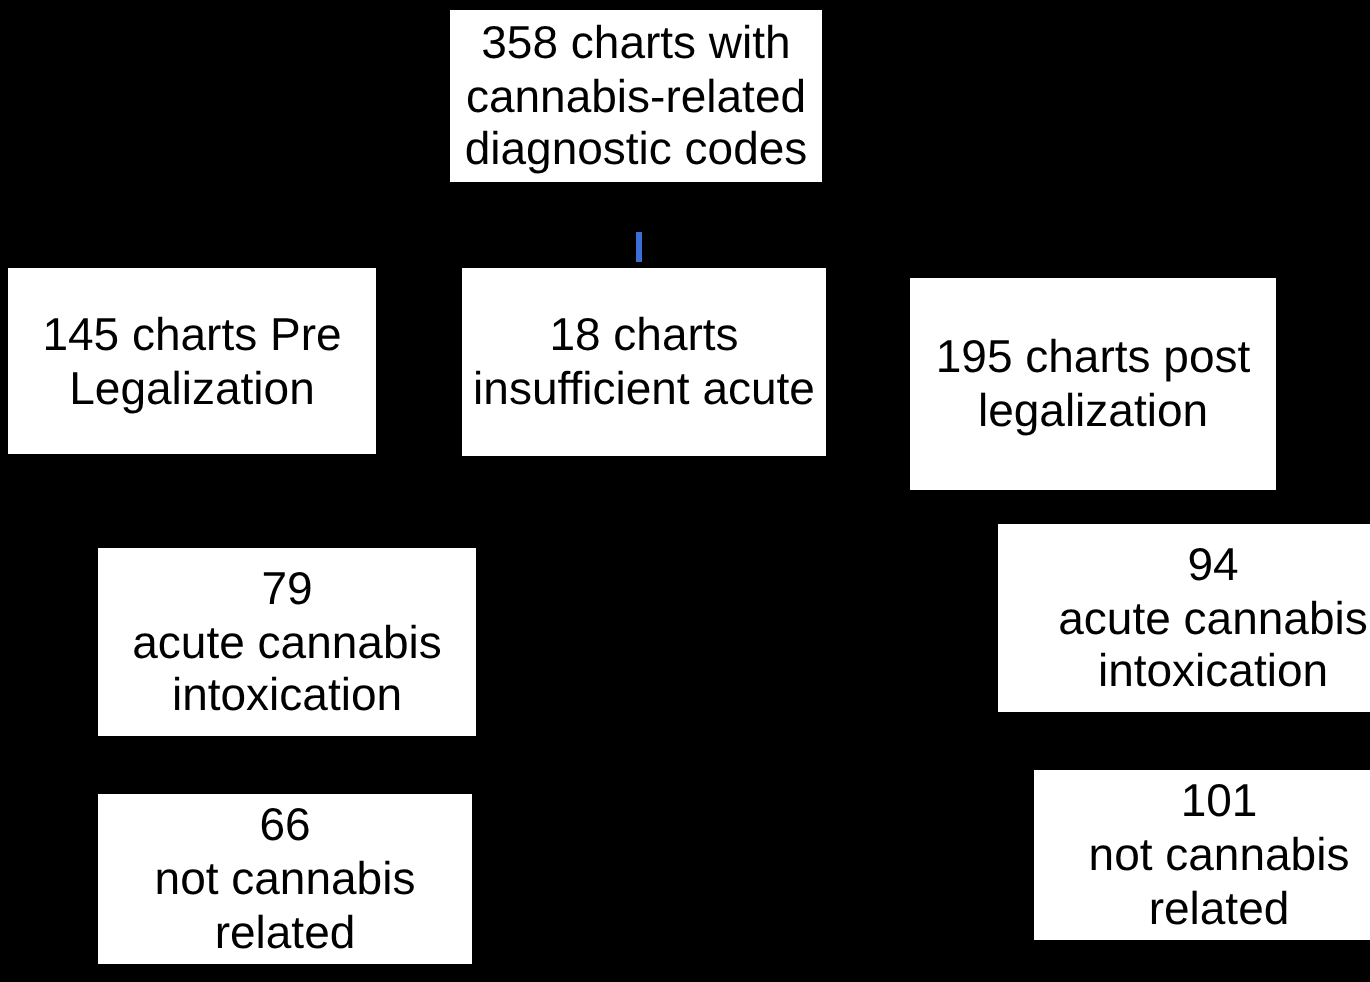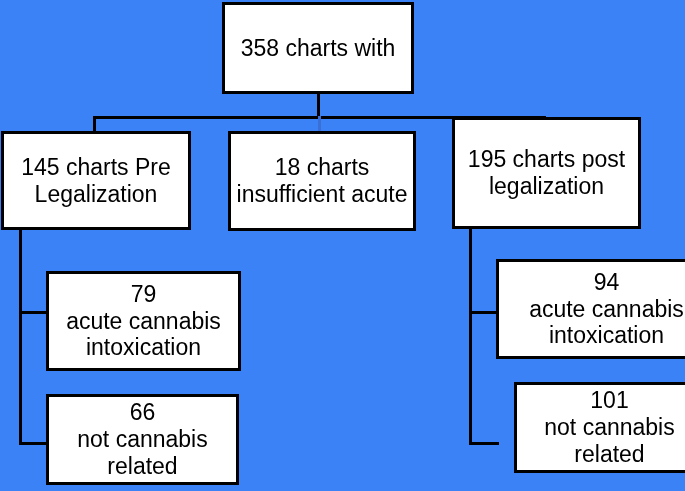--- a/index.html
+++ b/index.html
@@ -4,21 +4,21 @@
 <style>
   html, body {
     margin: 0;
     padding: 0;
     background: #ffffff;
   }
   #flowchart-root {
     position: relative;
     width: 685px;
     height: 491px;
-    background: #3b82f6;
+    background: #000000;
     font-family: "Liberation Sans", sans-serif;
     overflow: hidden;
   }
   .node {
     position: absolute;
     box-sizing: border-box;
     border: 3px solid #000000;
     background: #ffffff;
     display: flex;
     flex-direction: column;
@@ -29,21 +29,21 @@
     font-size: 23px;
     line-height: 1.17;
     z-index: 2;
   }
   .node .ln { display: block; white-space: nowrap; }
 
   
   #node-root      { left: 222px; top: 2px;   width: 192px; height: 92px; }
   #node-pre       { left: 1px;   top: 131px; width: 190px; height: 99px; }
   #node-excluded  { left: 228px; top: 131px; width: 188px; height: 100px; }
-  #node-post      { left: 452px; top: 117px; width: 189px; height: 112px; }
+  #node-post      { left: 452px; top: 136px; width: 189px; height: 112px; }
   #node-pre-acute { left: 46px;  top: 259px; width: 195px; height: 100px; margin-top: 12px; }
   #node-pre-not   { left: 46px;  top: 394px; width: 193px; height: 91px; align-items: center; }
   #node-post-acute{ left: 496px; top: 259px; width: 221px; height: 100px; }
   #node-post-not  { left: 494px; top: 382px; width: 191px; height: 91px; margin-left: 20px; }
 
   
   .edge {
     position: absolute;
     background: #000000;
     z-index: 1;
@@ -85,20 +85,22 @@
   <div class="edge" id="edge-left-trunk"></div>
   <div class="edge" id="edge-left-arm-1"></div>
   <div class="edge" id="edge-left-arm-2"></div>
 
   <div class="edge" id="edge-right-trunk"></div>
   <div class="edge" id="edge-right-arm-1"></div>
   <div class="edge" id="edge-right-arm-2"></div>
 
   <div class="node" id="node-root">
     <span class="ln">358 charts with</span>
+    <span class="ln">cannabis-related</span>
+    <span class="ln">diagnostic codes</span>
   </div>
 
   <div class="node" id="node-pre">
     <span class="ln">145 charts Pre</span>
     <span class="ln">Legalization</span>
   </div>
 
   <div class="node" id="node-excluded">
     <span class="ln">18 charts</span>
     <span class="ln">insufficient acute</span>

